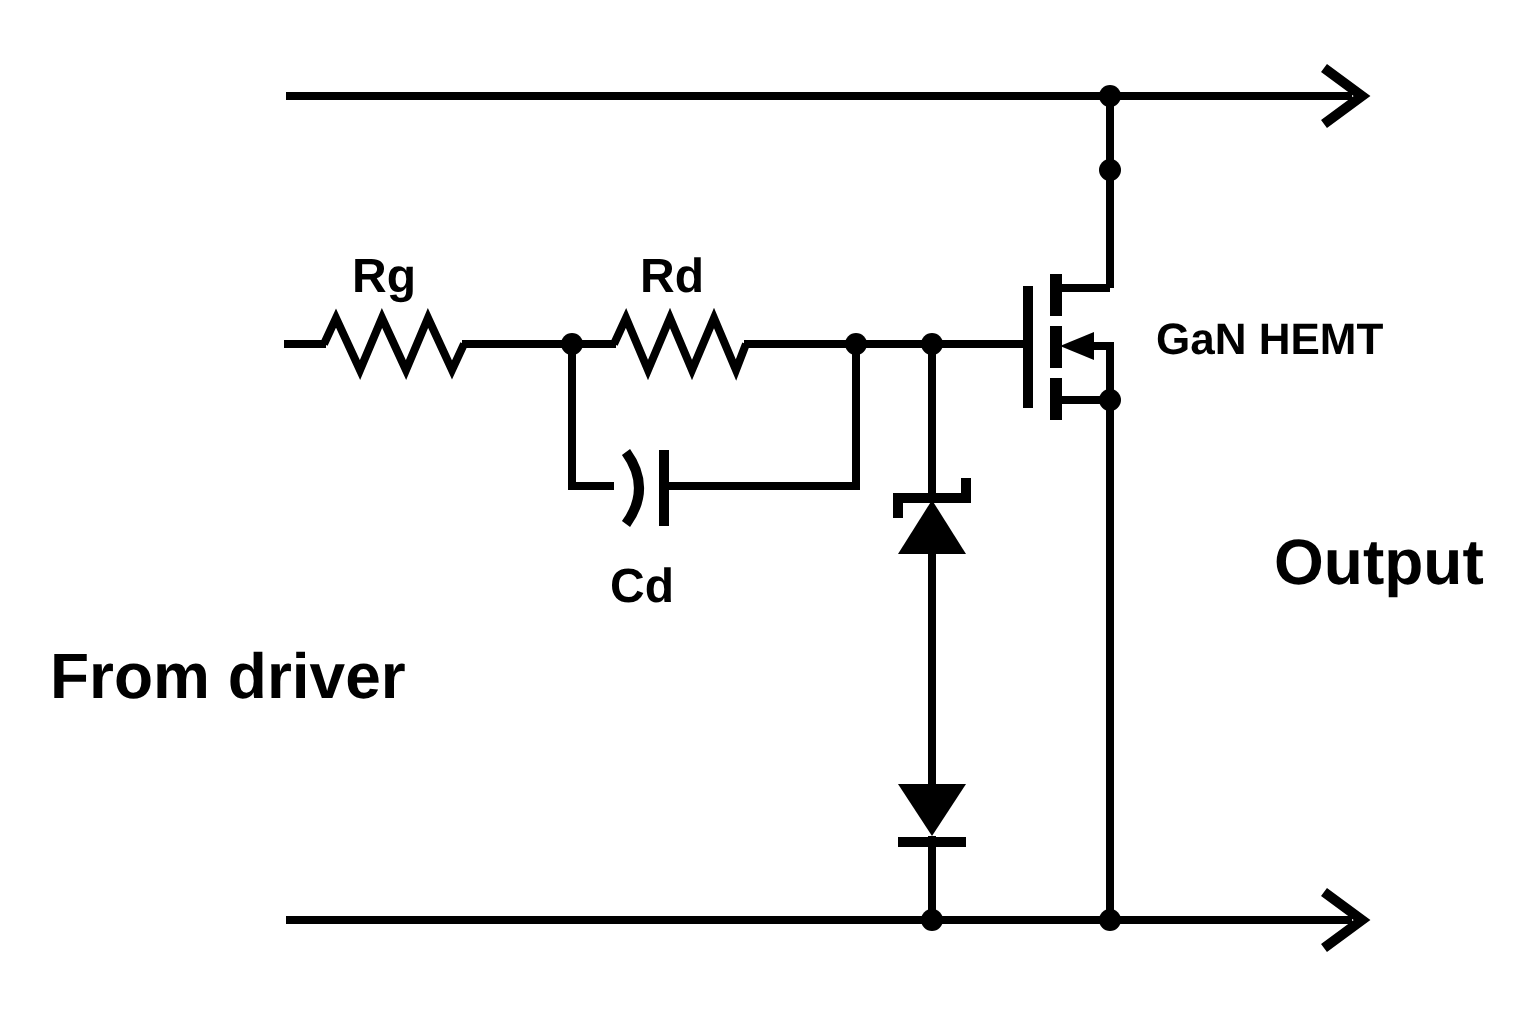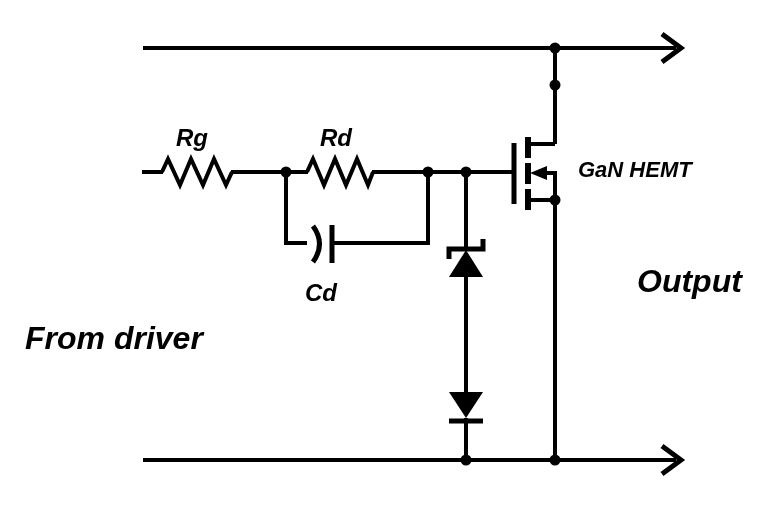--- a/index.html
+++ b/index.html
@@ -8,21 +8,20 @@
     background: #ffffff;
     width: 765px;
     height: 513px;
     overflow: hidden;
   }
   .stage {
     position: relative;
     width: 765px;
     height: 513px;
     background: #ffffff;
-    font-style: italic;
   }
   svg { display: block; }
   .wire   { stroke: #000000; stroke-width: 4; fill: none; stroke-linecap: butt; }
   .thick  { stroke: #000000; stroke-width: 5; fill: none; stroke-linecap: butt; }
   .bar    { stroke: #000000; stroke-width: 6; fill: none; stroke-linecap: butt; }
   .zig    { stroke: #000000; stroke-width: 4; fill: none; stroke-linejoin: miter; stroke-miterlimit: 12; }
   .arrowhead { stroke: #000000; stroke-width: 5; fill: none; stroke-linejoin: miter; stroke-linecap: butt; }
   .solid  { fill: #000000; stroke: none; }
   .dot    { fill: #000000; stroke: none; }
   .lbl {

